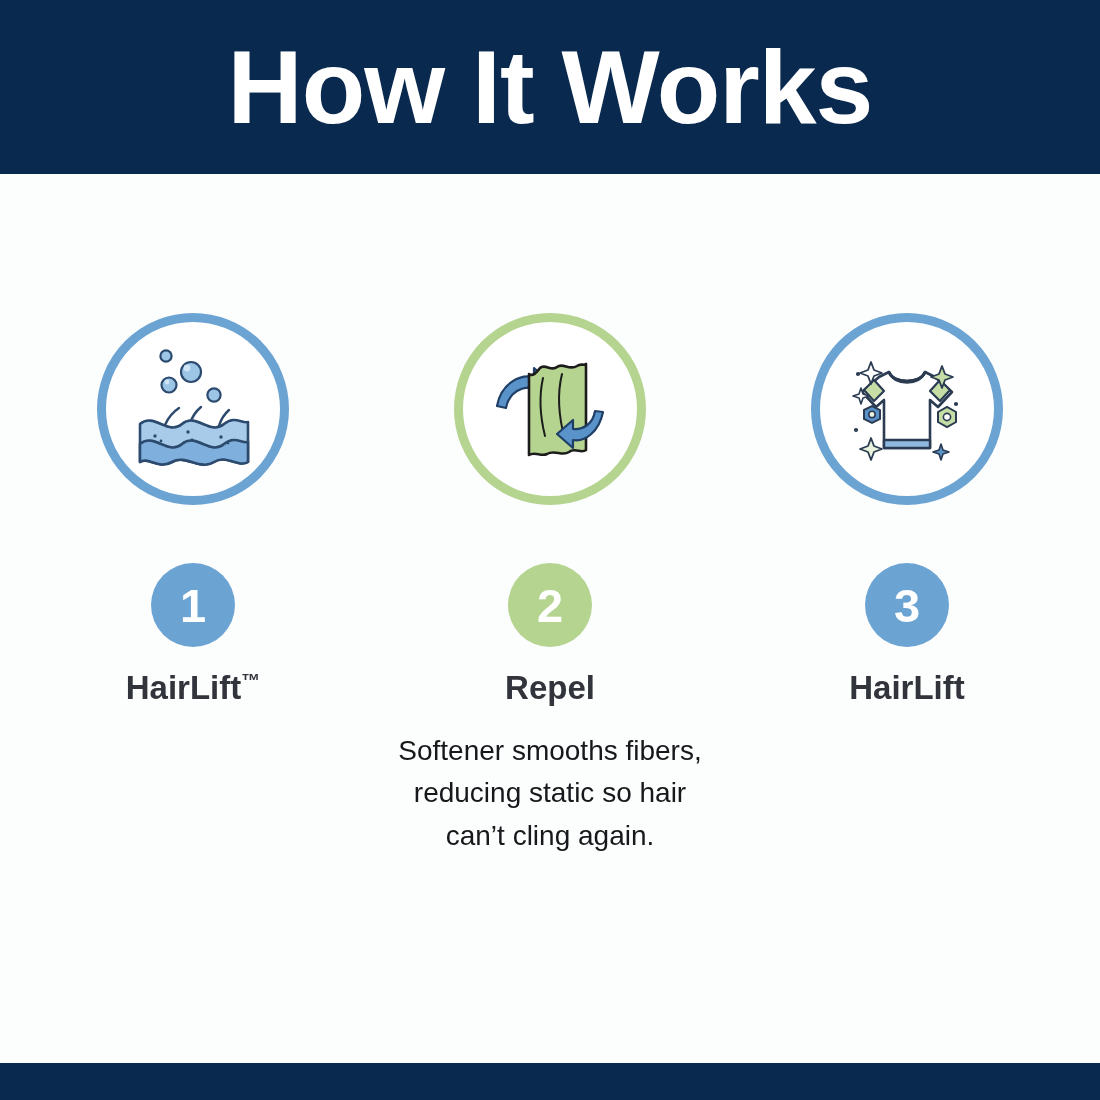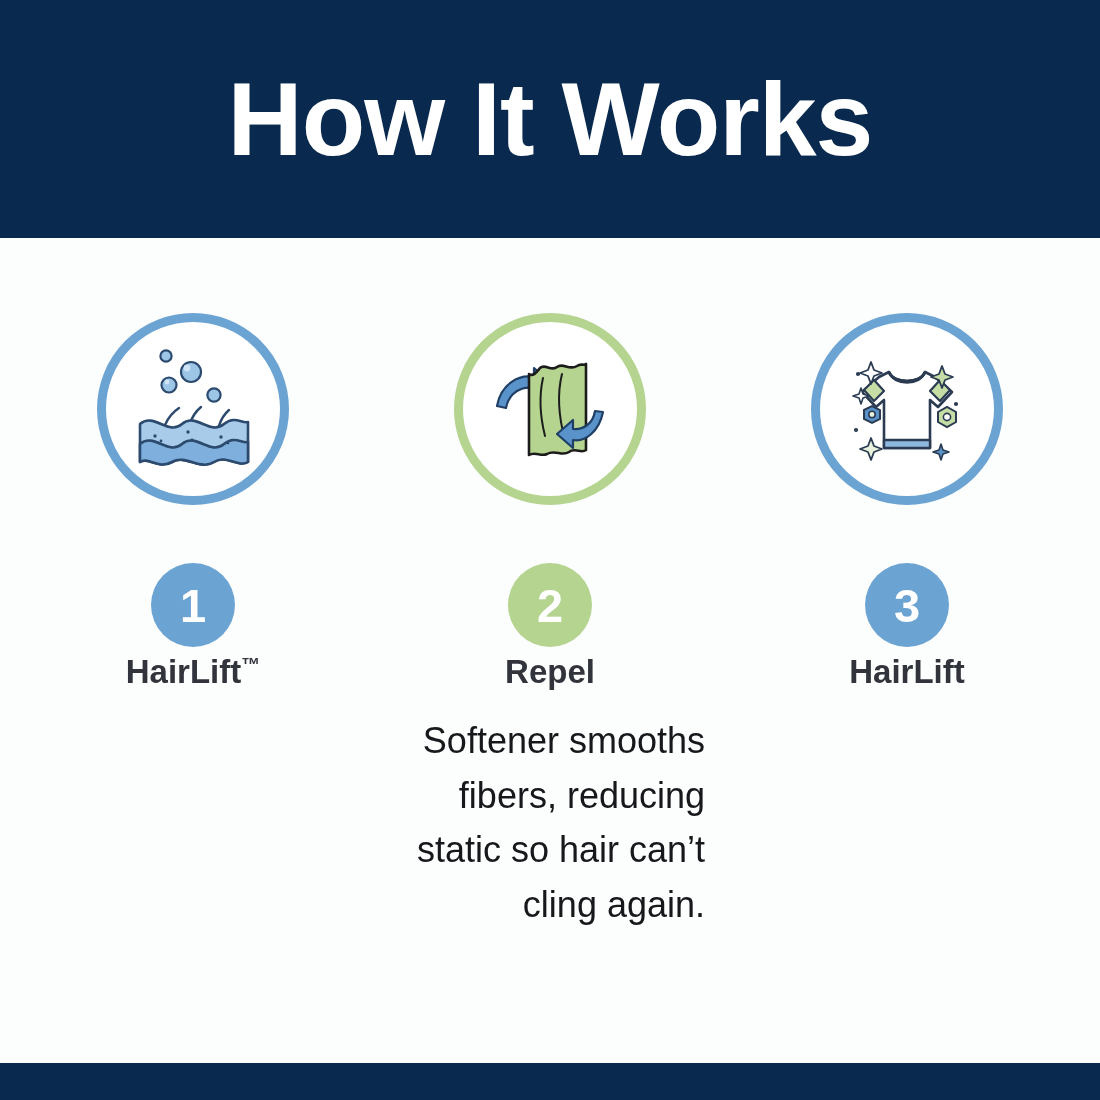--- a/index.html
+++ b/index.html
@@ -14,21 +14,21 @@
     overflow: hidden;
     position: relative;
   }
 
   
   .banner-top {
     position: absolute;
     left: 0;
     top: 0;
     width: 1100px;
-    height: 238px;
+    height: 174px;
     background: #09294f;
     display: flex;
     align-items: center;
     justify-content: center;
   }
   .banner-title {
     color: #ffffff;
     font-family: "Liberation Sans", sans-serif;
     font-size: 104px;
     font-weight: bold;
@@ -107,41 +107,41 @@
     font-size: 47px;
     font-weight: bold;
     font-family: "Liberation Sans", sans-serif;
     line-height: 1;
   }
   .badge-blue  { background: #6ba3d3; }
   .badge-green { background: #b4d48f; }
 
   
   .step-heading {
-    margin-top: 6px;
+    margin-top: 22px;
     color: #32343c;
     font-size: 33px;
     font-weight: bold;
     line-height: 1.18;
     text-align: center;
     font-family: "Liberation Sans", sans-serif;
   }
   .step-heading .tm {
     font-size: 19px;
     vertical-align: super;
     line-height: 0;
   }
 
   
   .step-body {
     margin-top: 22px;
     color: #17181b;
-    font-size: 36px;
+    font-size: 28px;
     line-height: 1.52;
-    text-align: right;
+    text-align: center;
     font-family: "Liberation Sans", sans-serif;
     max-width: 330px;
   }
 
   .col-1 .step-body { max-width: 340px; }
   .col-2 .step-body { max-width: 310px; }
   .col-3 .step-body { max-width: 320px; }
 </style>
 </head>
 <body>

